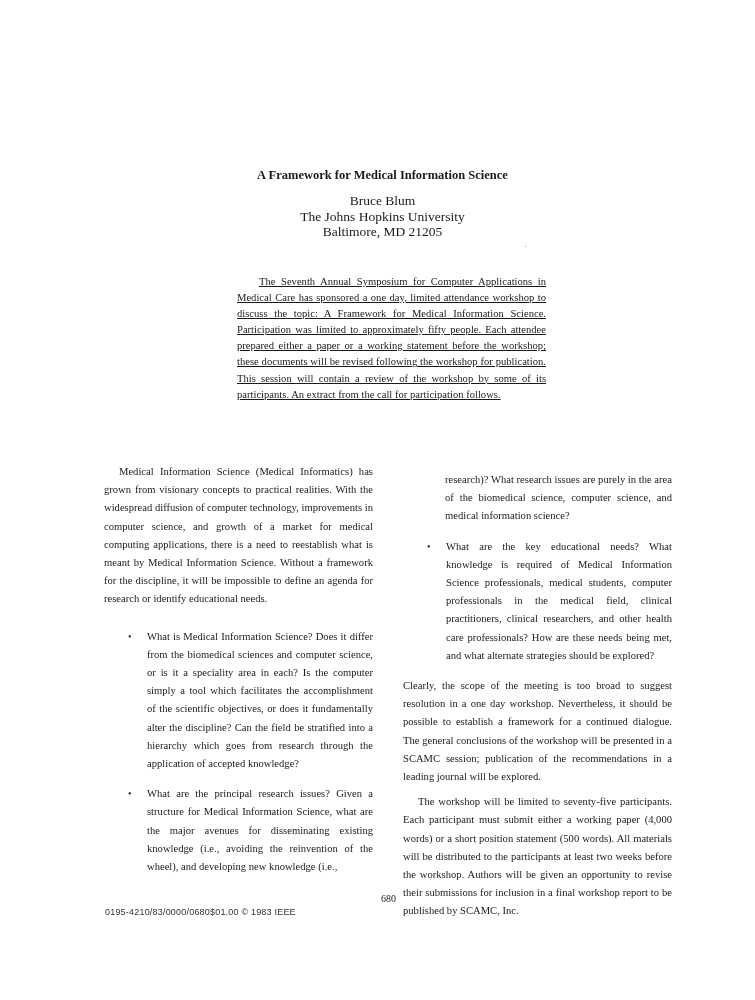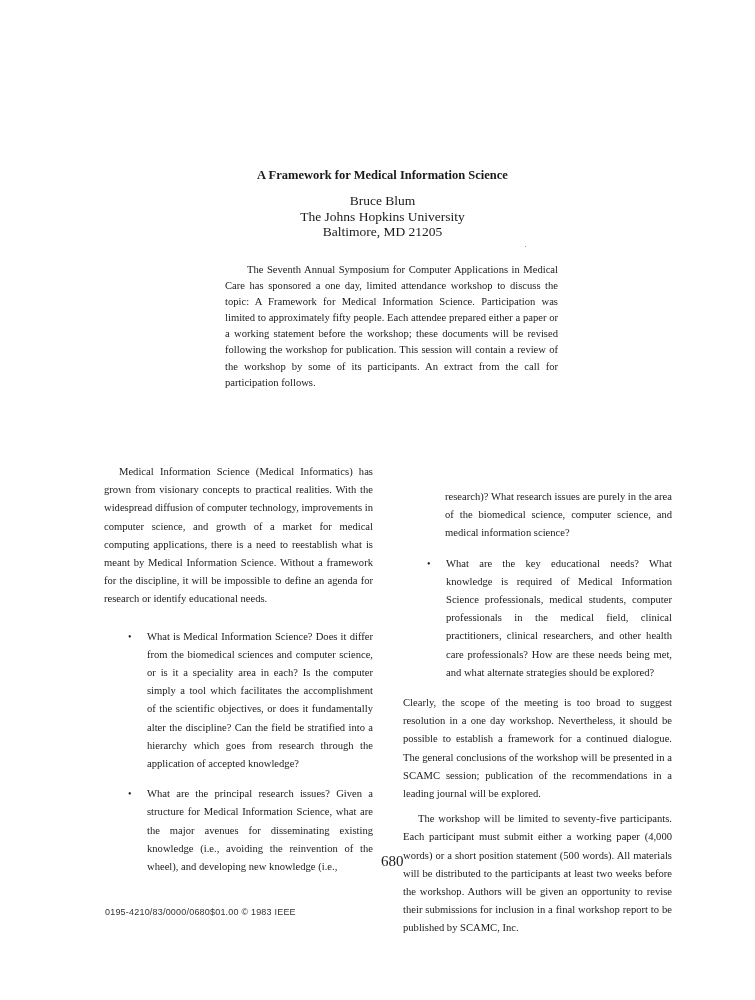--- a/index.html
+++ b/index.html
@@ -2,32 +2,32 @@
 <html><head>
 <meta charset="utf-8">
 <style>
   html, body { margin: 0; padding: 0; background: #ffffff; }
   body { width: 755px; height: 1000px; position: relative; overflow: hidden;
          font-family: "Liberation Serif", "DejaVu Serif", serif; color: #1a1a1a; }
   .abs { position: absolute; }
   .title { left: 0; width: 765px; top: 168px; text-align: center; font-weight: bold; font-size: 12.5px; }
   .author { left: 0; width: 765px; text-align: center; font-size: 13.5px; line-height: 15.5px; }
   .abstract { left: 225px; width: 333px; top: 262px; font-size: 10.6px; line-height: 16.1px; text-align: justify; }
-  .abstract p { margin: 0; text-indent: 22px; text-align-last: left; }
+  .abstract p { margin: 12px; text-indent: 22px; text-align-last: left; text-decoration: underline; }
   .col { font-size: 10.6px; line-height: 18.2px; text-align: justify; }
   .col p { margin: 0; }
   .col p.ind { text-indent: 15px; }
   .left-col { left: 104px; width: 269px; top: 463px; }
-  .right-col { left: 403px; width: 269px; top: 488px; }
+  .right-col { left: 403px; width: 269px; top: 471px; }
   .bullet { position: relative; padding-left: 43px; margin: 0; }
   .bullet .dot { position: absolute; left: 24px; top: 0; font-size: 10px; }
   .right-col .bullet-cont { padding-left: 42px; margin: 0; }
   .gap6 { height: 7px; }
   .gap12 { height: 12px; }
-  .pageno { left: 381px; top: 853px; font-size: 15px; }
+  .pageno { left: 381px; top: 893px; font-size: 10px; }
   .footer { left: 105px; top: 907px; font-size: 9px; letter-spacing: 0.2px; font-family: "Liberation Sans", "DejaVu Sans", sans-serif; color: #333; text-align: right; }
   .speck { left: 525px; top: 246px; width: 1px; height: 1px; background: #999; }
 </style>
 </head>
 <body>
 
 <div class="abs speck"></div>
 
 <div class="abs title">A Framework for Medical Information Science</div>
 

